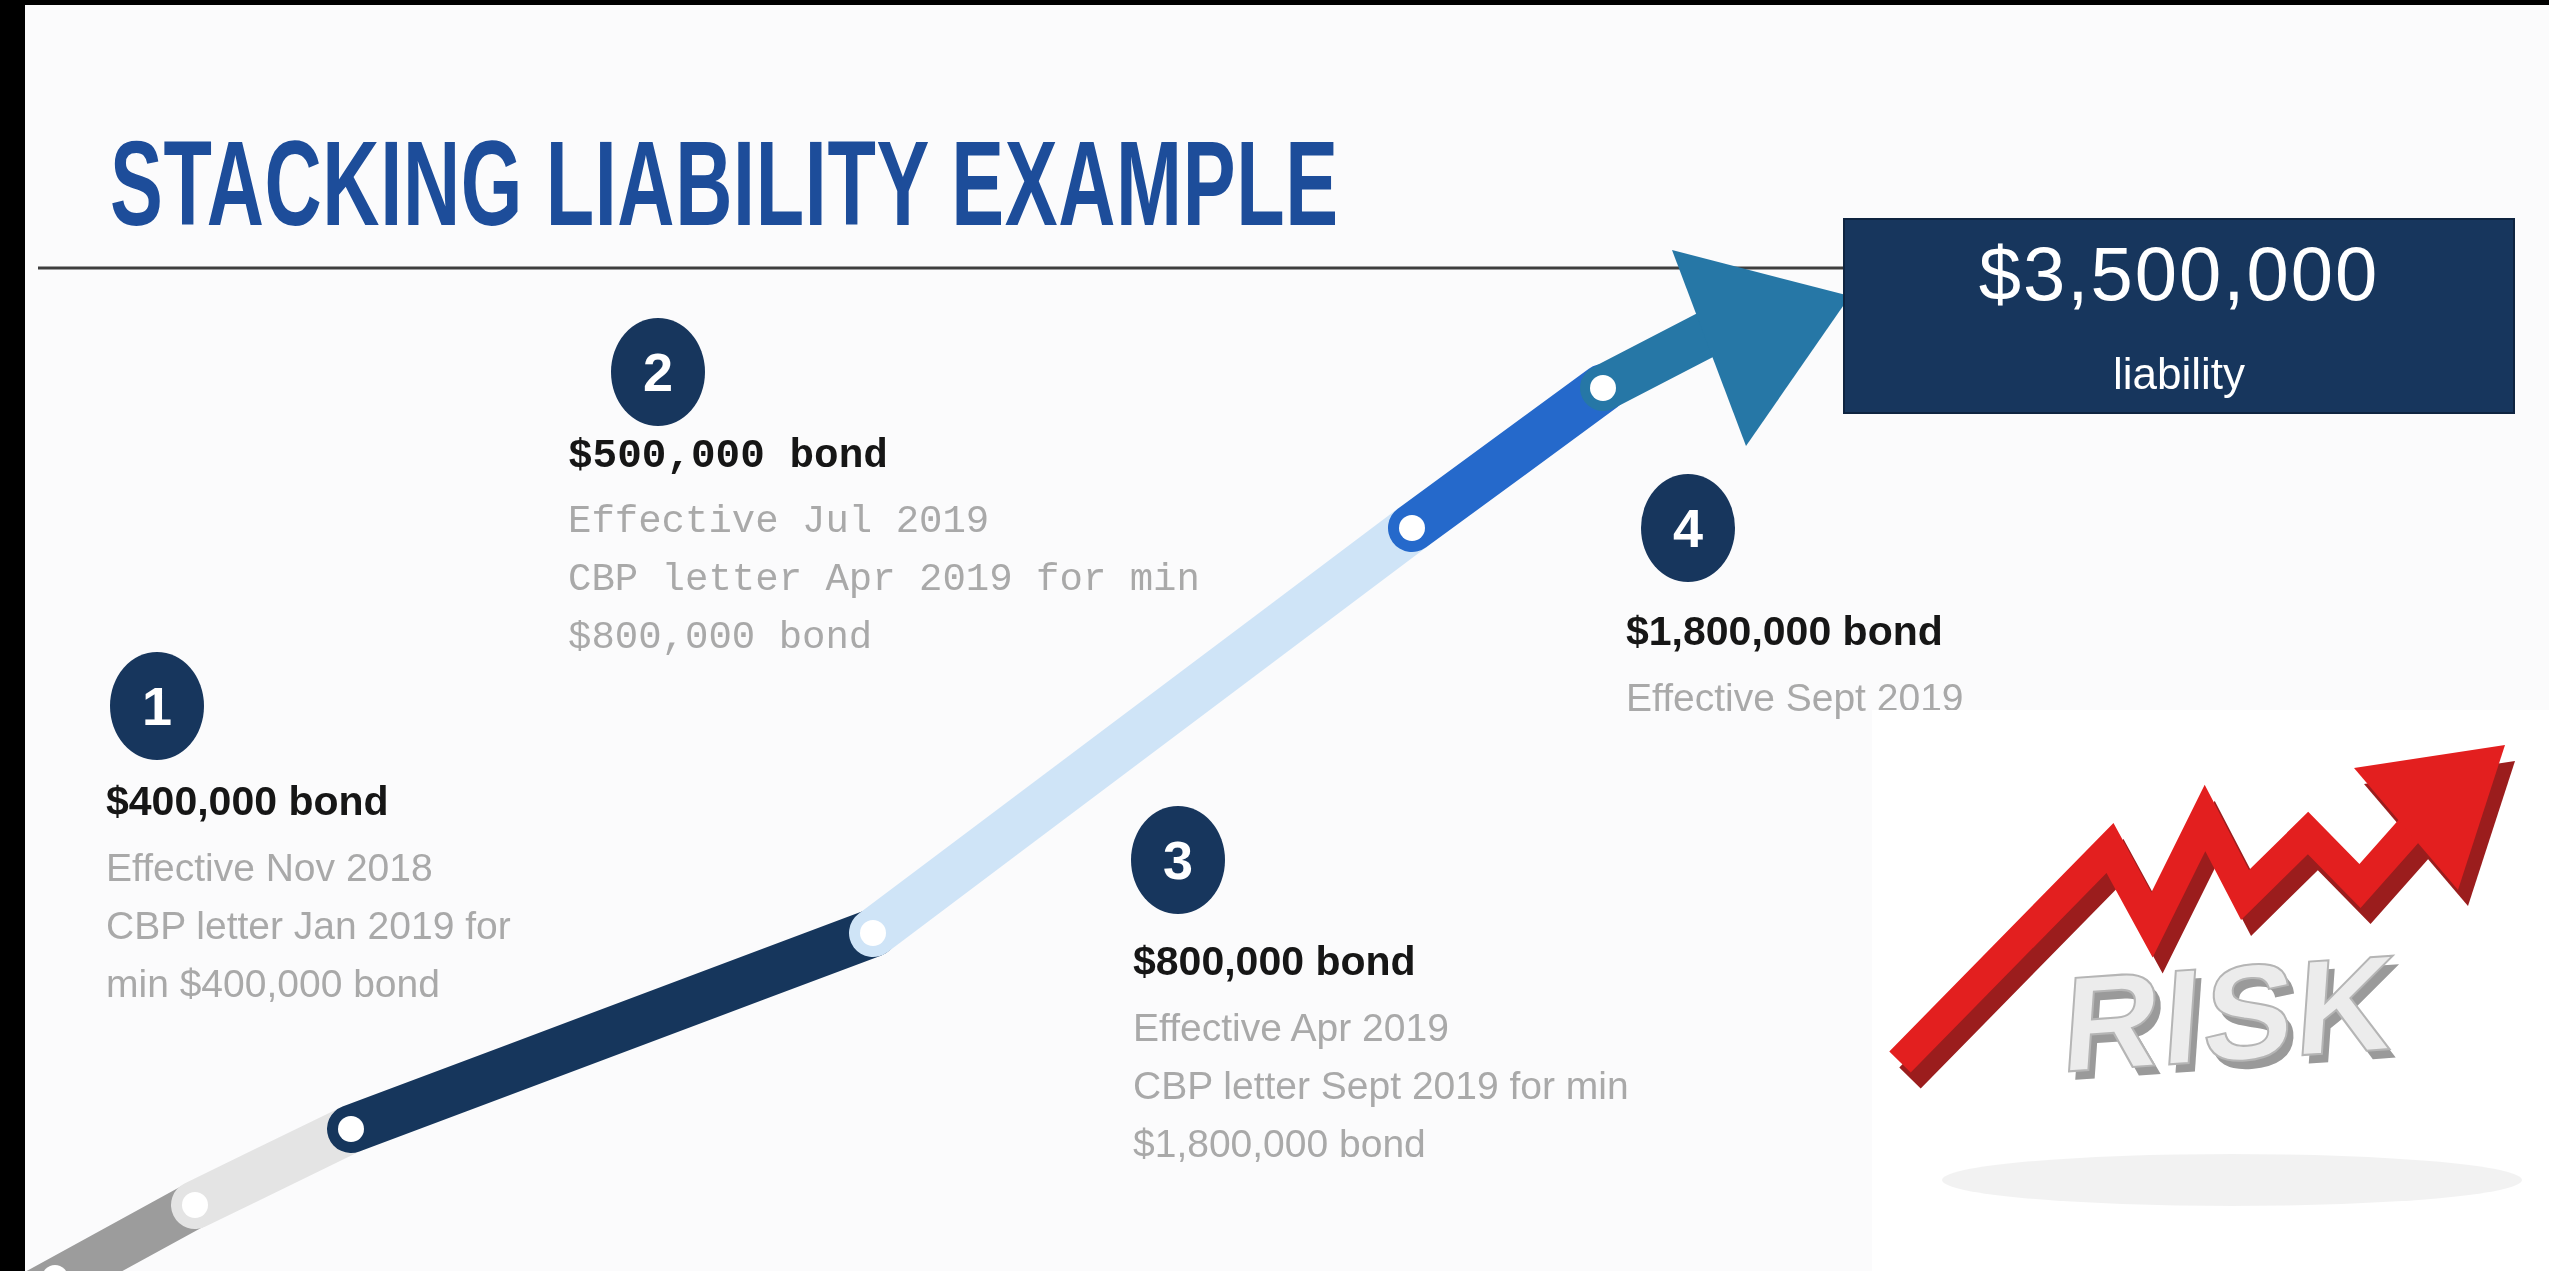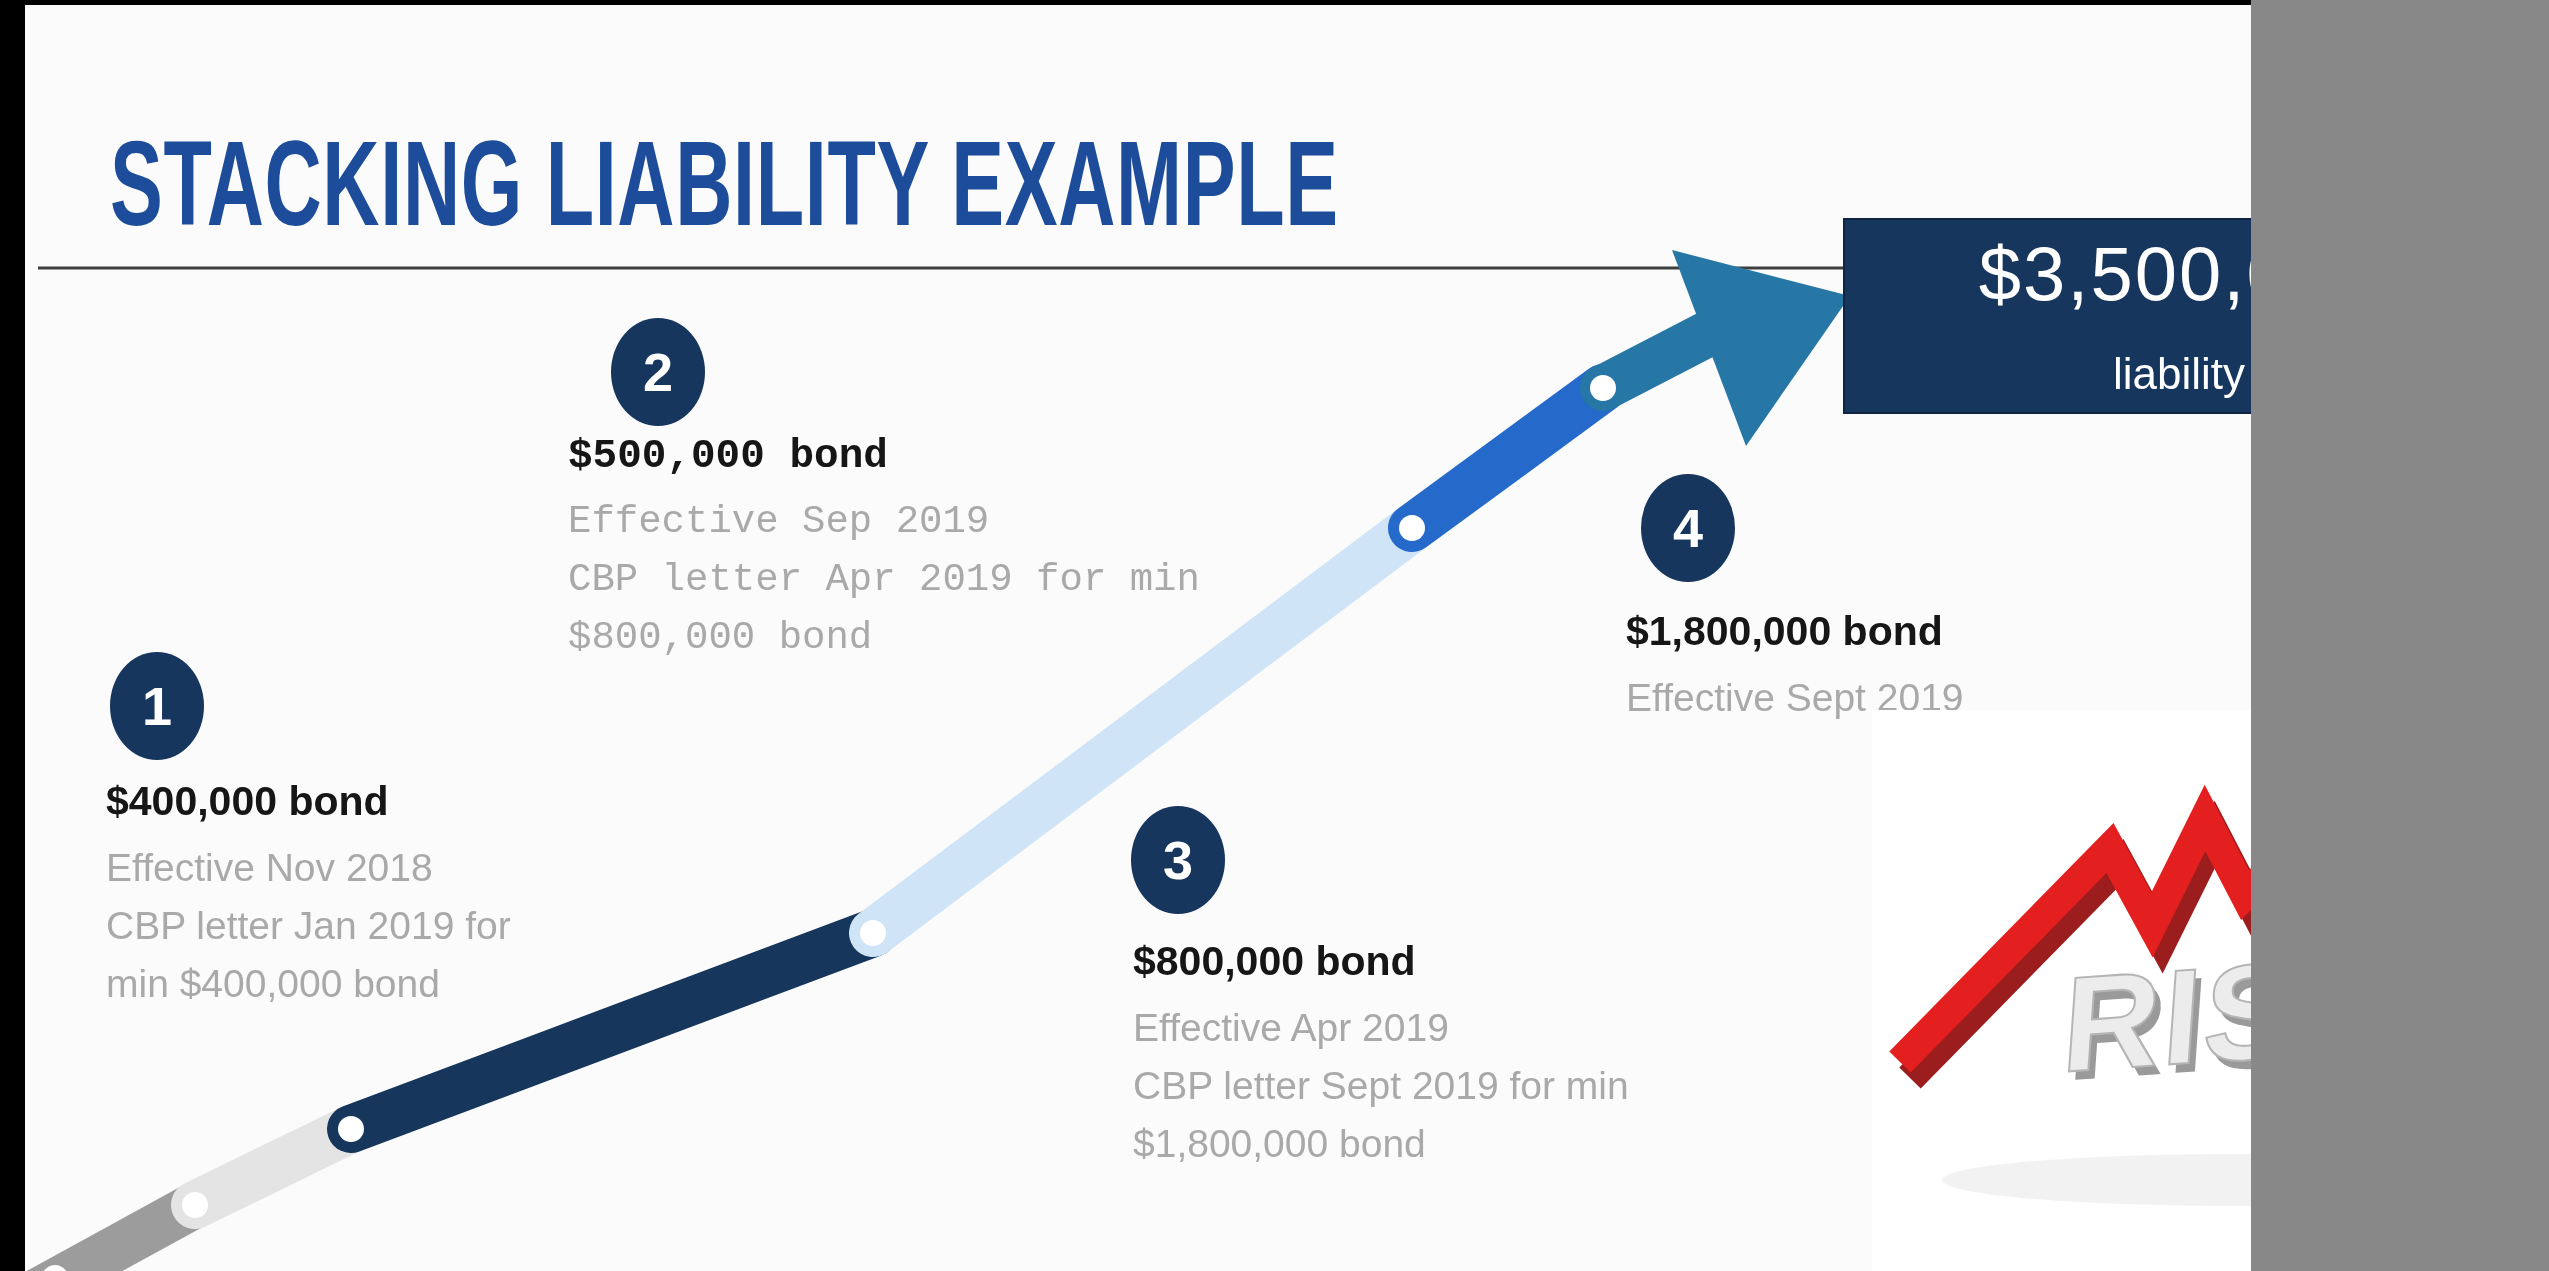--- a/index.html
+++ b/index.html
@@ -1,18 +1,18 @@
 <!DOCTYPE html>
 <html><head>
 <meta charset="utf-8">
 <style>
   html,body{margin:0;padding:0;background:#888;}
   #slide{
     position:relative;
-    width:2251px;height:1271px;
+    width:2549px;height:1271px;
     background:#fbfbfc;
     overflow:hidden;
     font-family:"Liberation Sans", sans-serif;
   }
   
   #frame-top{position:absolute;left:0;top:0;width:2549px;height:5px;background:#000;z-index:6;}
   #frame-left{position:absolute;left:0;top:0;width:25px;height:1271px;background:#000;z-index:6;}
 
   
   #title{
@@ -96,21 +96,21 @@
   </svg>
 
   <div id="m1" class="milestone-text">
     <div class="bond">$400,000 bond</div>
     <div class="detail">Effective Nov 2018</div>
     <div class="detail">CBP letter Jan 2019 for</div>
     <div class="detail">min $400,000 bond</div>
   </div>
   <div id="m2" class="milestone-text">
     <div class="bond">$500,000 bond</div>
-    <div class="detail">Effective Sep 2019</div>
+    <div class="detail">Effective Jul 2019</div>
     <div class="detail">CBP letter Apr 2019 for min</div>
     <div class="detail">$800,000 bond</div>
   </div>
   <div id="m3" class="milestone-text">
     <div class="bond">$800,000 bond</div>
     <div class="detail">Effective Apr 2019</div>
     <div class="detail">CBP letter Sept 2019 for min</div>
     <div class="detail">$1,800,000 bond</div>
   </div>
   <div id="m4" class="milestone-text">

